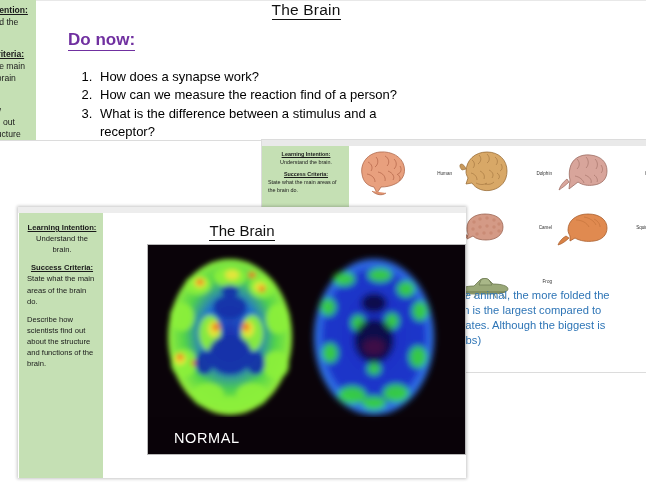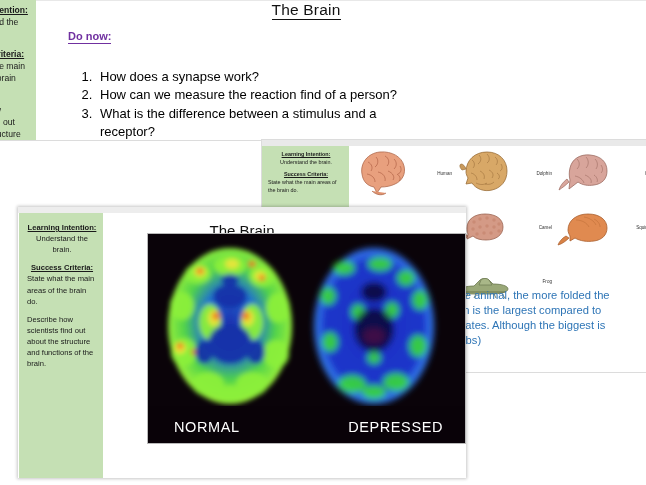--- a/index.html
+++ b/index.html
@@ -19,21 +19,21 @@
   
   #slide1{left:-34px;top:-6px;width:680px;height:146px;}
   #slide1 .band{position:absolute;left:0;top:0;width:100%;height:7px;background:#e8e8e8;}
   .s1-title{
     position:absolute;left:0;top:7px;width:100%;text-align:center;
     font-size:15.5px;color:#111;letter-spacing:.2px;
   }
   .s1-title span{border-bottom:1.4px solid #111;padding-bottom:1px;}
   .s1-donow{
     position:absolute;left:102px;top:36px;
-    font-size:11px;font-weight:bold;color:#7030A0;
+    font-size:17px;font-weight:bold;color:#7030A0;
   }
   .s1-donow span{border-bottom:1.6px solid #7030A0;padding-bottom:1px;}
   .s1-list{
     position:absolute;left:96px;top:66px;width:330px;
     margin:8px;padding:0 0 0 26px;
     font-size:13px;line-height:1.42;color:#000;
   }
   .s1-list li{margin:0 0 0 0;padding-left:4px;}
 
   
@@ -70,21 +70,21 @@
   
   #slide3{left:18px;top:207px;width:448px;height:271px;}
   #slide3 .band{position:absolute;left:0;top:0;width:100%;height:6px;background:#ededed;}
   .s3-title{position:absolute;left:0;top:15px;width:100%;text-align:center;font-size:15px;color:#111;}
   .s3-title span{border-bottom:1.4px solid #111;padding-bottom:1px;}
   #lib3{left:1px;top:6px;width:84px;height:265px;padding:9px 6px 0 8px;font-size:7.6px;line-height:1.48;}
   #lib3 .body{text-align:left;}
 
   
   .pet{
-    position:absolute;left:129px;top:26px;width:317px;height:209px;
+    position:absolute;left:129px;top:37px;width:317px;height:209px;
     background:#0b0409;border:1px solid #b9b9b9;overflow:hidden;
   }
   .petlabel{
     position:absolute;bottom:8px;color:#fff;font-size:14.5px;
     font-family:"Liberation Sans",sans-serif;letter-spacing:.6px;
   }
   .petlabel.l{left:26px;}
   .petlabel.r{right:22px;}
 </style>
 </head>
@@ -345,17 +345,16 @@
               <ellipse cx="226" cy="58" rx="13" ry="10"></ellipse>
           </g>
           <g fill="#6b1040" opacity=".5">
             <ellipse cx="226" cy="102" rx="11" ry="8"></ellipse>
           </g>
         </g>
 
         <rect x="0" y="172" width="317" height="37" fill="#0a0309" opacity=".82"></rect>
       </svg>
       <span class="petlabel l">NORMAL</span>
-      <span class="petlabel r">DEPRESSED</span>
     </div>
   </div>
 
 </div>
 
 </body></html>

